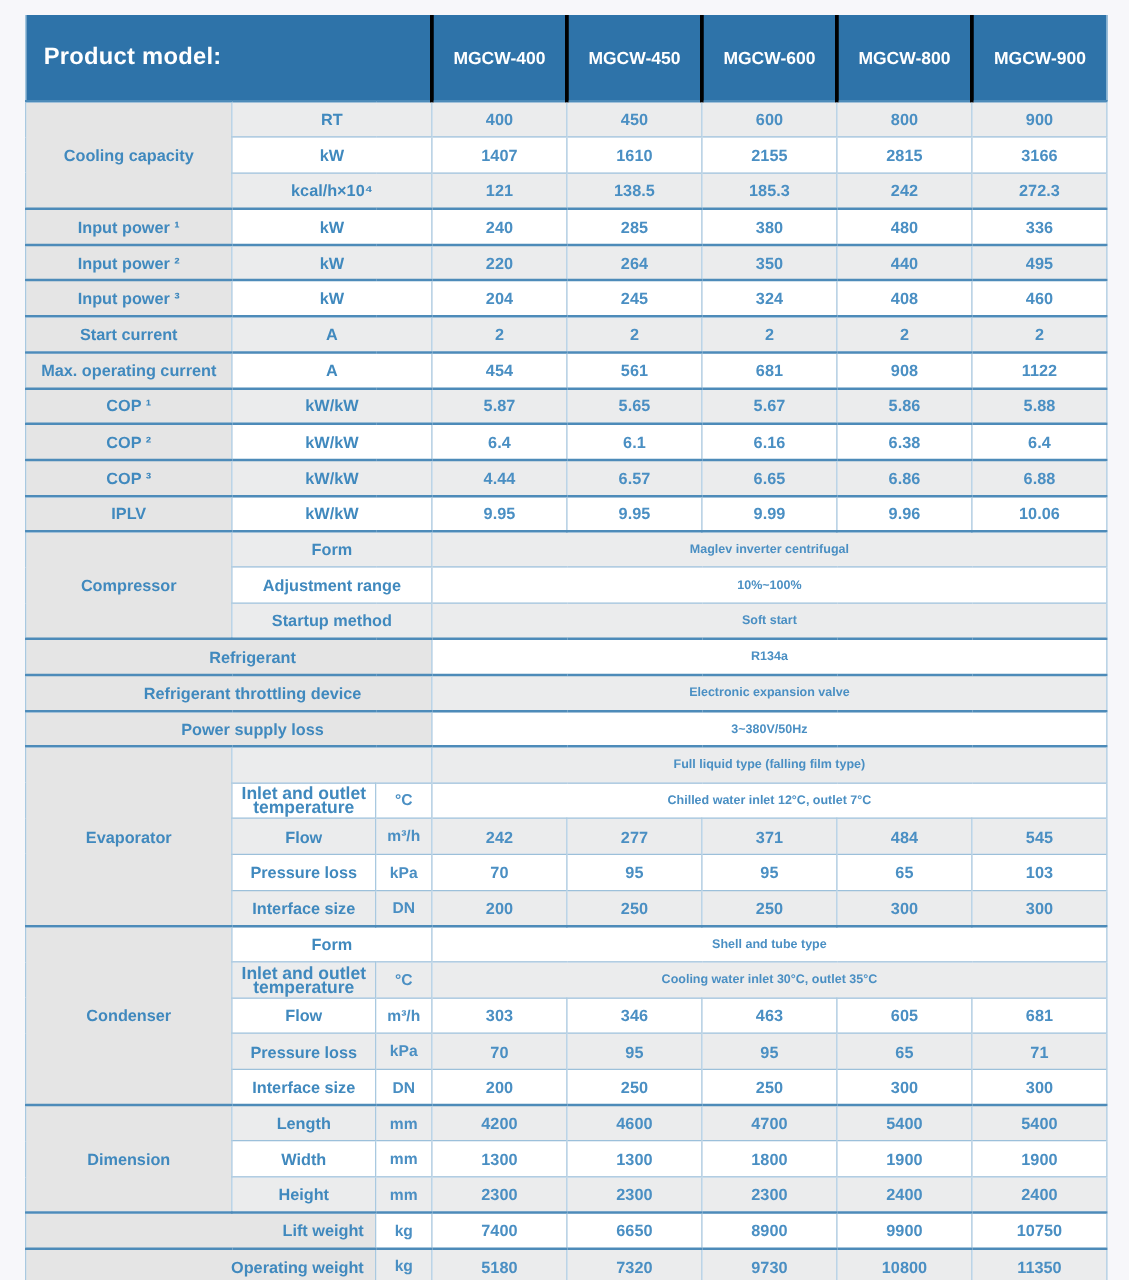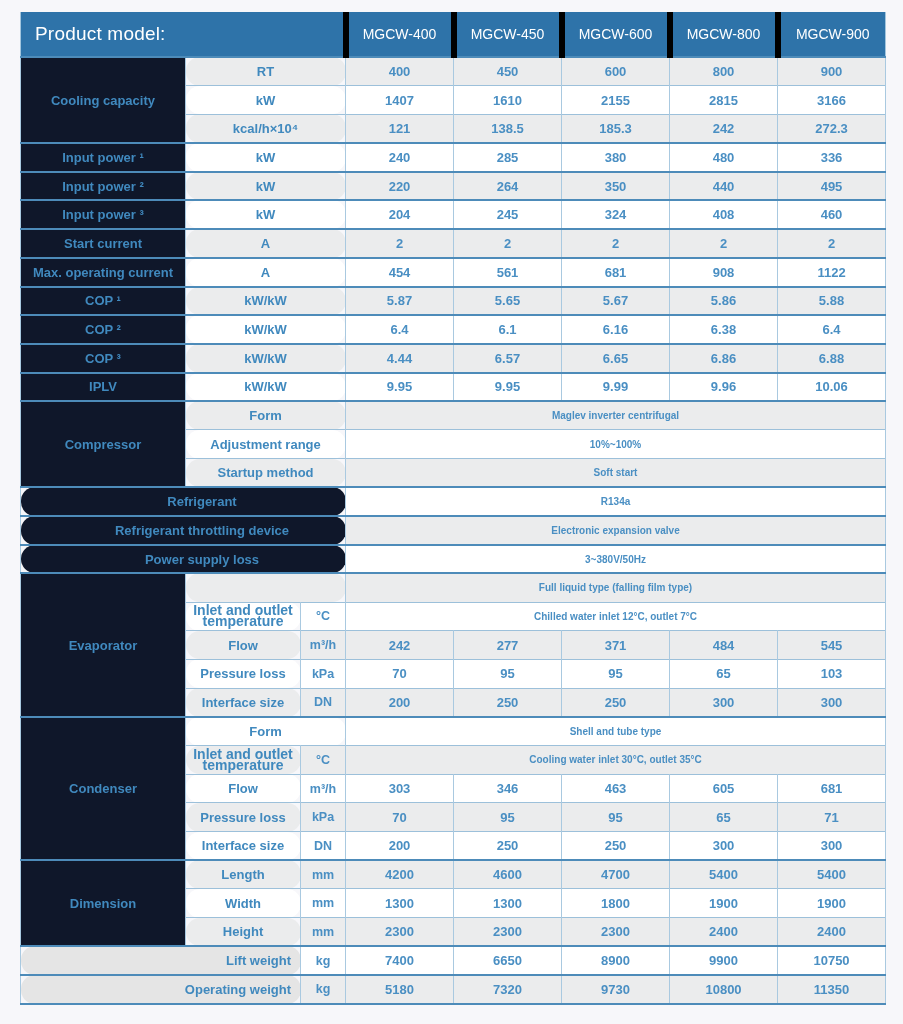--- a/index.html
+++ b/index.html
@@ -17,56 +17,56 @@
     width:865px;
     border-collapse:collapse;
     table-layout:fixed;
     border-left:1px solid #a3c6de;
     border-right:1px solid #a3c6de;
     border-bottom:2px solid #4d8bb9;
   }
   thead th{
     background:#2e73a9;
     color:#ffffff;
-    font-weight:400;
+    font-weight:700;
     height:44px;
     font-size:14px;
     text-align:center;
-    padding:0;
+    padding:12px;
   }
   thead th.product{
     text-align:left;
     font-size:19px;
     padding-left:14px;
     letter-spacing:0.2px;
   }
   thead th.model{
-    border-left:6px solid #000000;
+    border-left:3px solid #000000;
   }
   tbody tr{height:28.7px;}
   td{
     border-left:1px solid #a9c9e0;
     border-right:1px solid #a9c9e0;
     border-top:1px solid #9cc0da;
     color:#4a8fc3;
     font-size:13px;
     font-weight:700;
     text-align:center;
     padding:0 2px;
     background:#ffffff;
     overflow:hidden;
     white-space:nowrap;
   }
   tr.sec > td{border-top:2px solid #4d8bb9;}
-  td.cat{background:#0f172a;color:#4089be;}
-  td.lbl{color:#4089be;border-radius:14px;}
+  td.cat{background:#e5e5e5;color:#4089be;}
+  td.lbl{color:#4089be;}
   td.unit{font-size:12.5px;}
   td.small{font-size:14px;line-height:11px;white-space:normal;padding:0 1px;}
   td.weightlbl{text-align:right;padding-right:9px;background:#e5e5e5;}
-  td.wide{background:#0f172a;padding-left:40px;}
+  td.wide{background:#e5e5e5;padding-left:40px;}
   tr.stripe td.lbl:not(.wide):not(.weightlbl),
   tr.stripe td.unit,
   tr.stripe td.val{background:#ebeced;}
   td.val.span{font-size:10px;}
 </style>
 </head>
 <body>
 
 <div class="table-wrap">
   <table>

